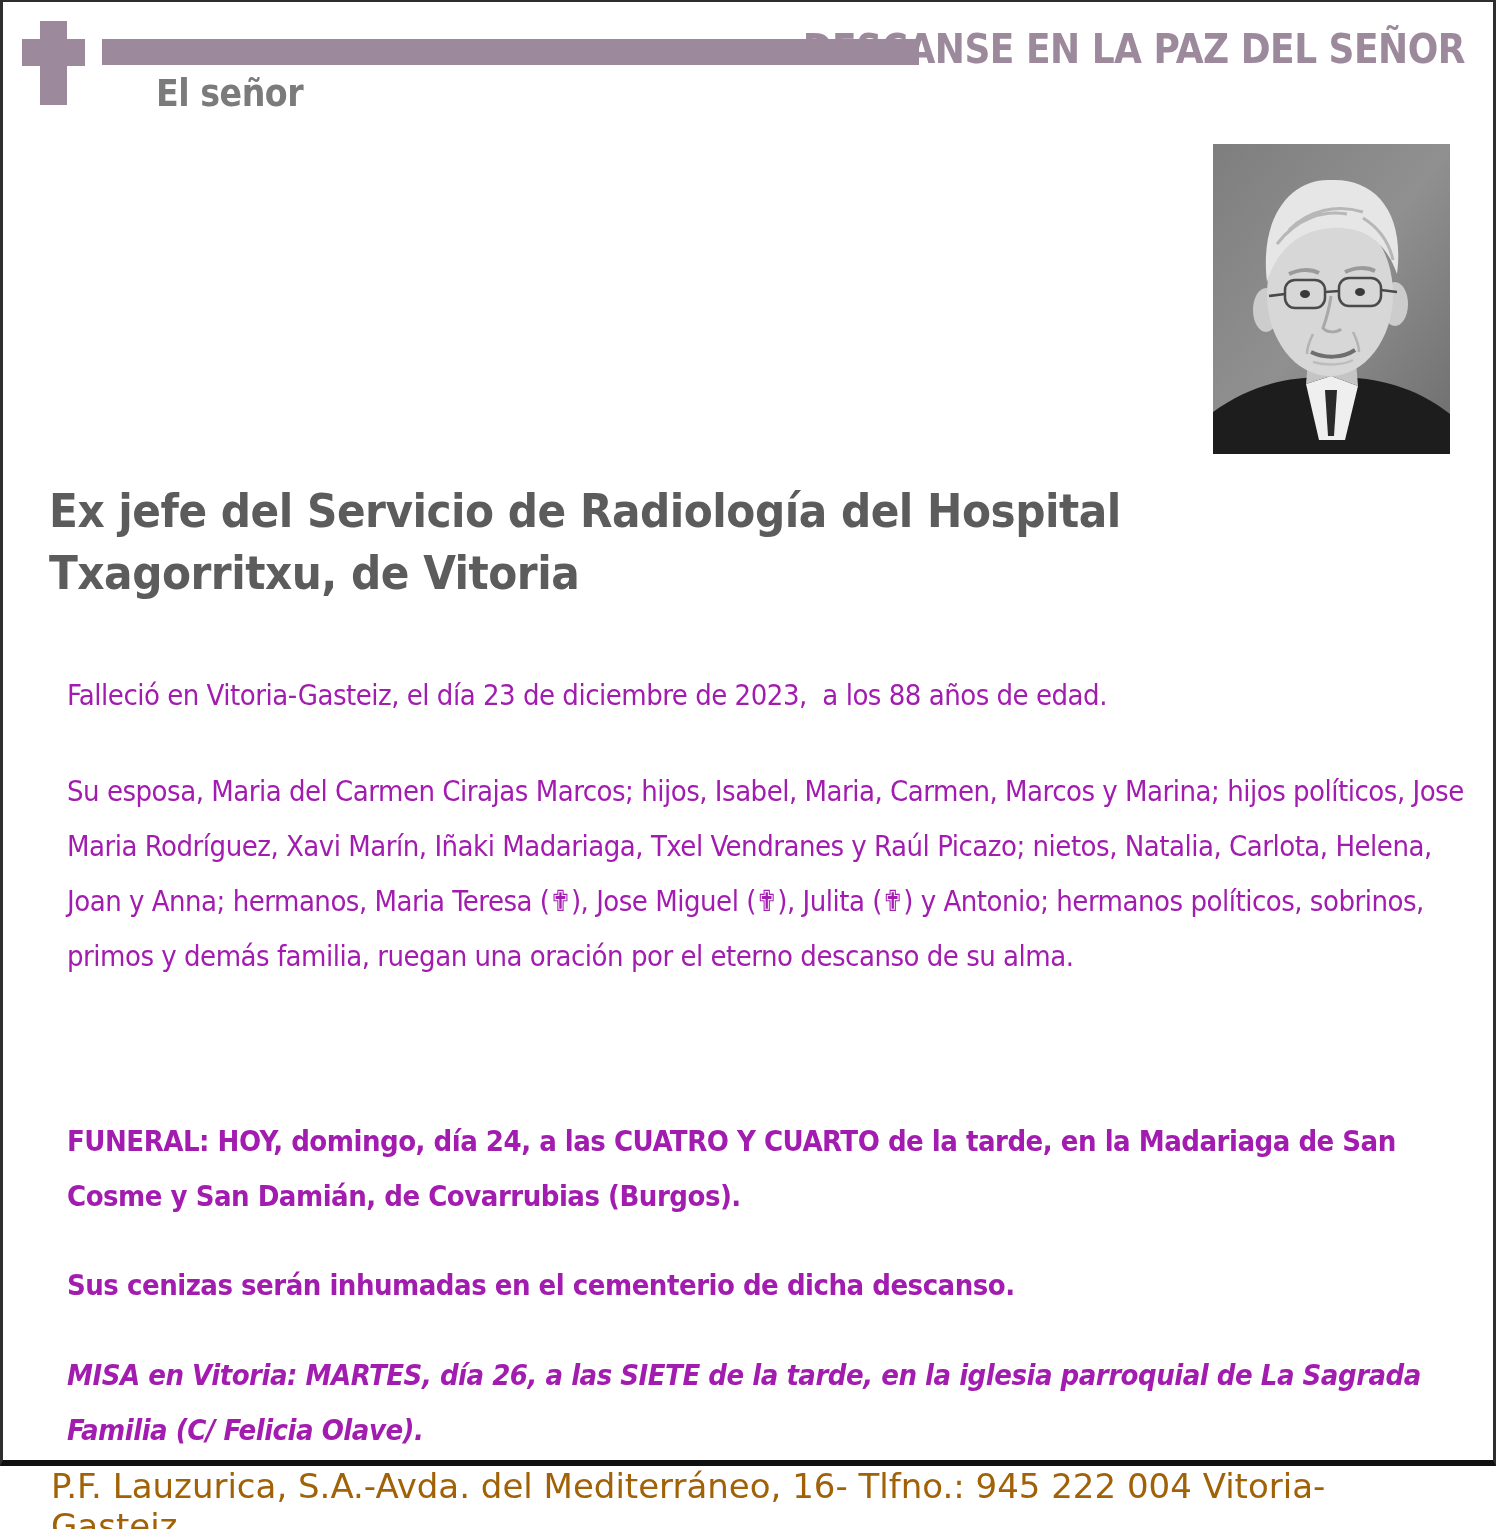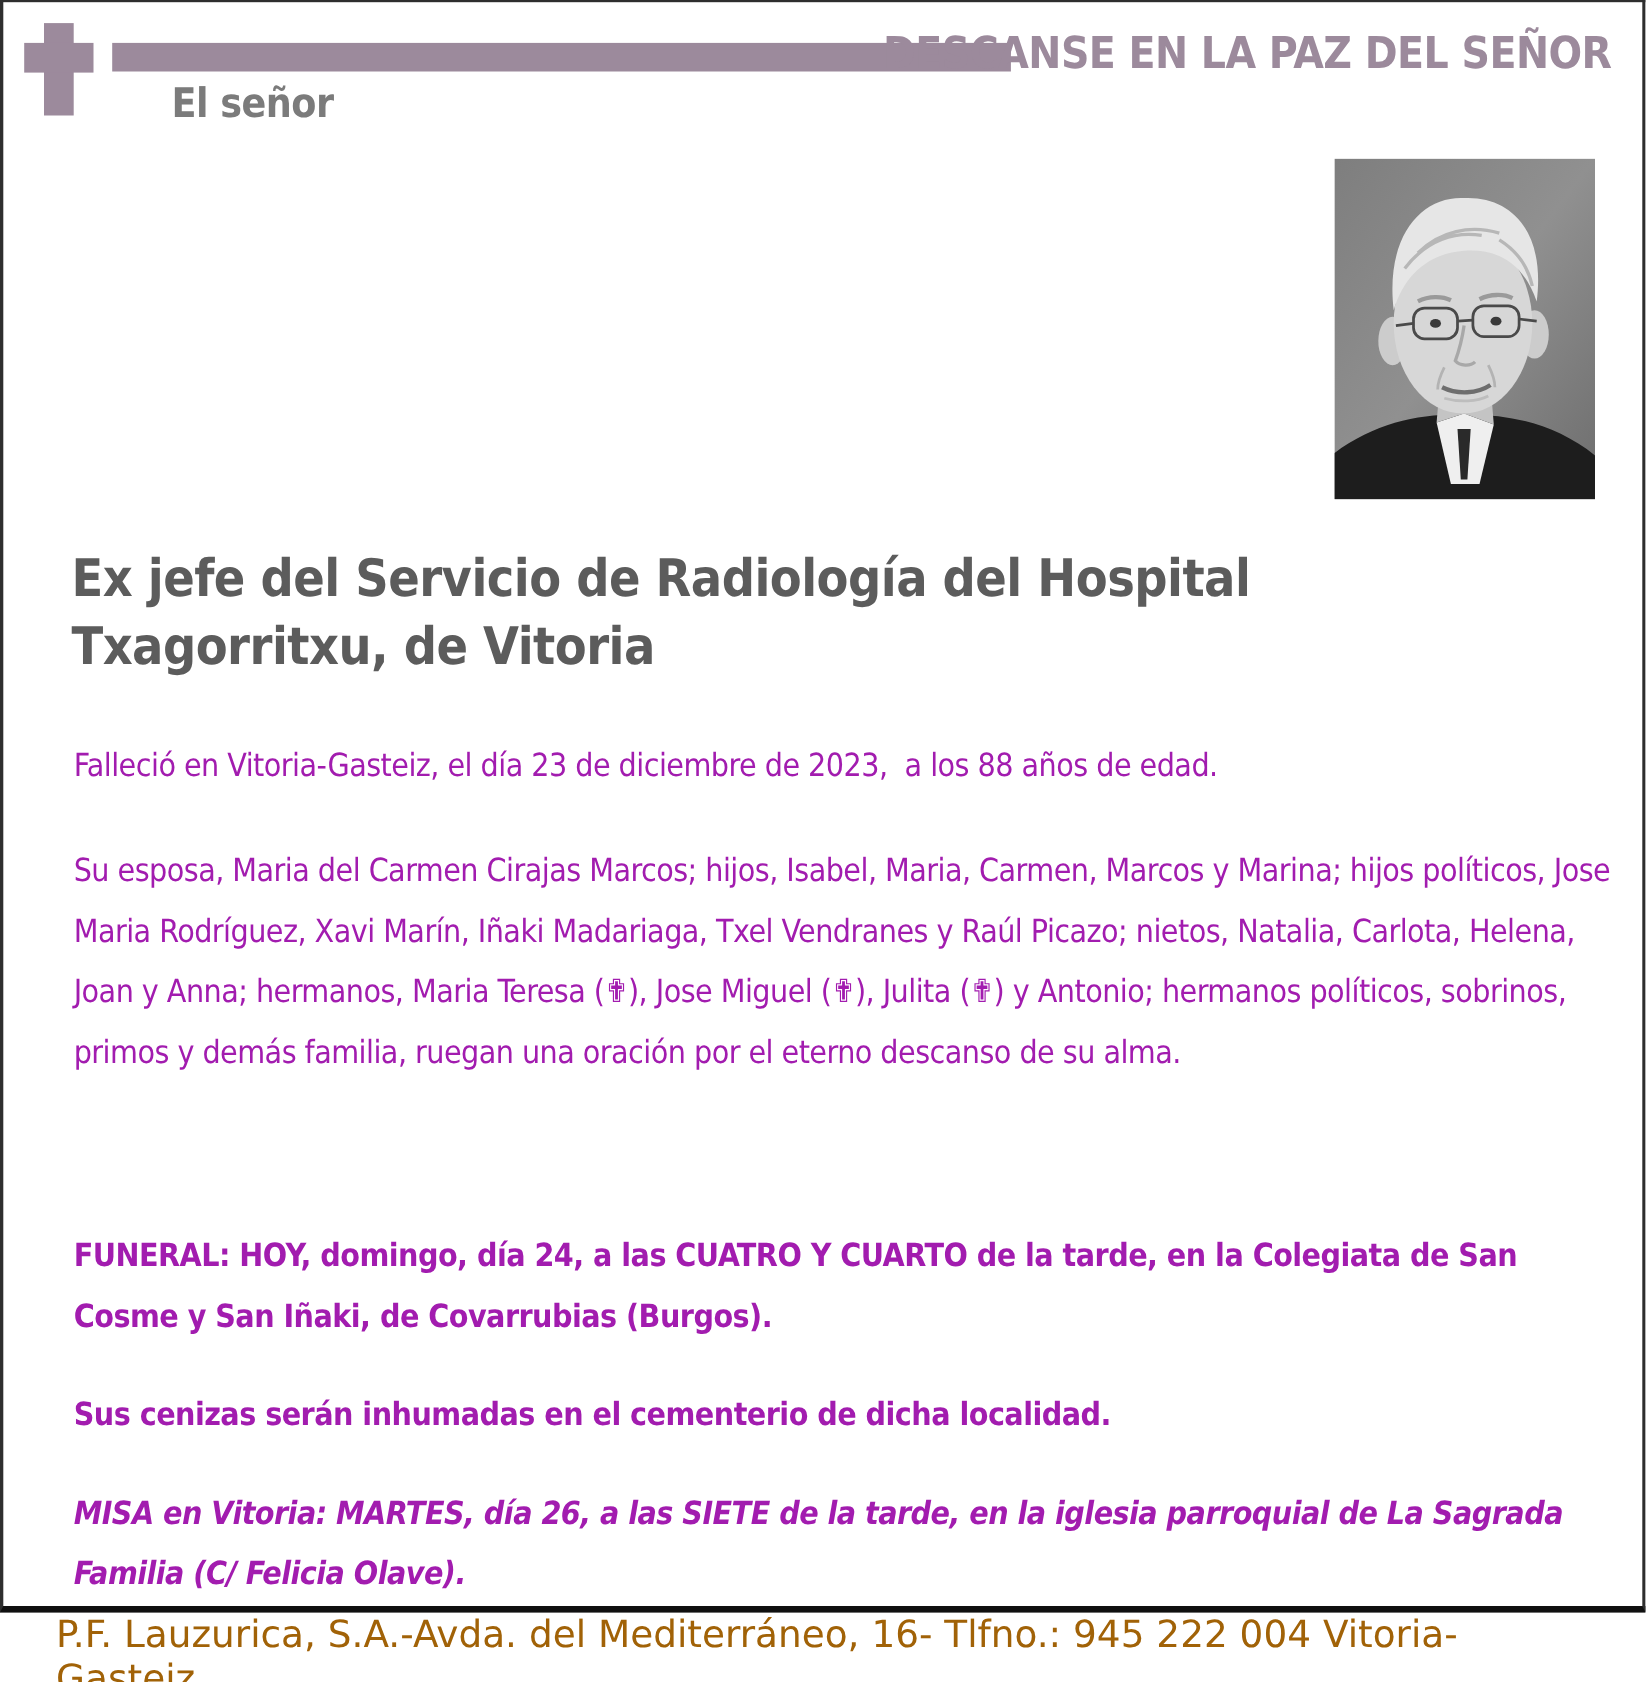--- a/index.html
+++ b/index.html
@@ -17,21 +17,21 @@
   .cross .h{position:absolute;left:0;top:18px;width:63px;height:27px;background:var(--accent);}
   .band{position:absolute;left:99px;top:37px;width:817px;height:26px;background:var(--accent);}
   .motto{position:absolute;right:28px;top:24px;font-size:40px;font-weight:bold;
          letter-spacing:-0.5px;color:var(--accent);white-space:nowrap;}
   .salutation{position:absolute;left:120px;top:70px;font-size:37px;font-weight:bold;
               letter-spacing:-0.5px;color:#7b7b7b;margin-left:33px;}
 
   
   .name{position:absolute;left:44px;top:132px;margin:0;font-size:104px;line-height:152px;
         font-weight:bold;letter-spacing:-2px;color:#0a0a0a;white-space:pre-line;}
-  .title{position:absolute;left:46px;top:478px;margin:16px;font-size:47px;line-height:62px;
+  .title{position:absolute;left:46px;top:478px;margin:0;font-size:47px;line-height:62px;
          font-weight:bold;letter-spacing:-0.5px;color:#5c5c5c;white-space:pre-line;}
 
   
   .photo{position:absolute;left:1210px;top:142px;width:237px;height:310px;overflow:hidden;}
   .photo svg{display:block;}
 
   
   .para{position:absolute;left:64px;width:1414px;margin:0;font-size:29px;line-height:55px;
         letter-spacing:-0.5px;color:#a21caf;white-space:pre-wrap;}
   .p-death{top:666px;}
@@ -107,21 +107,21 @@
     </svg>
   </div>
 
   <h2 class="title cond">Ex jefe del Servicio de Radiología del Hospital
 Txagorritxu, de Vitoria</h2>
 
   <p class="para cond p-death">Falleció en Vitoria-Gasteiz, el día 23 de diciembre de 2023,  a los 88 años de edad.</p>
 
   <p class="para cond p-family">Su esposa, Maria del Carmen Cirajas Marcos; hijos, Isabel, Maria, Carmen, Marcos y Marina; hijos políticos, Jose Maria Rodríguez, Xavi Marín, Iñaki Madariaga, Txel Vendranes y Raúl Picazo; nietos, Natalia, Carlota, Helena, Joan y Anna; hermanos, Maria Teresa (✟), Jose Miguel (✟), Julita (✟) y Antonio; hermanos políticos, sobrinos, primos y demás familia, ruegan una oración por el eterno descanso de su alma.</p>
 
-  <p class="para cond p-funeral">FUNERAL: HOY, domingo, día 24, a las CUATRO Y CUARTO de la tarde, en la Colegiata de San Cosme y San Iñaki, de Covarrubias (Burgos).</p>
+  <p class="para cond p-funeral">FUNERAL: HOY, domingo, día 24, a las CUATRO Y CUARTO de la tarde, en la Madariaga de San Cosme y San Damián, de Covarrubias (Burgos).</p>
 
-  <p class="para cond p-ashes">Sus cenizas serán inhumadas en el cementerio de dicha localidad.</p>
+  <p class="para cond p-ashes">Sus cenizas serán inhumadas en el cementerio de dicha descanso.</p>
 
   <p class="para cond p-mass">MISA en Vitoria: MARTES, día 26, a las SIETE de la tarde, en la iglesia parroquial de La Sagrada Familia (C/ Felicia Olave).</p>
 
   <p class="footer-line">P.F. Lauzurica, S.A.-Avda. del Mediterráneo, 16- Tlfno.: 945 222 004 Vitoria-Gasteiz.</p>
 
 </div>
 
 </body></html>

